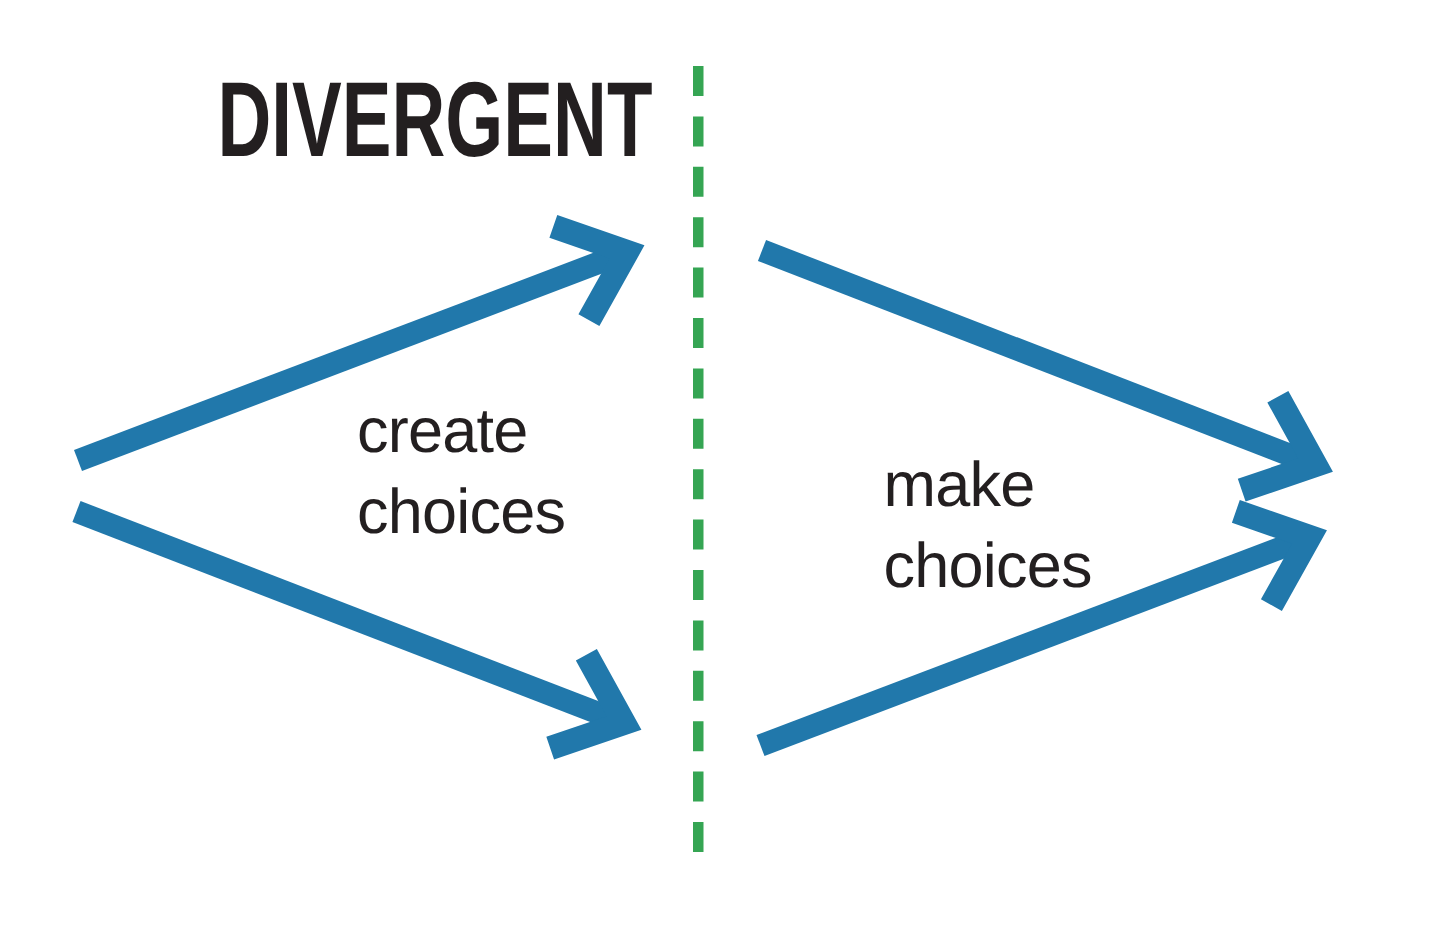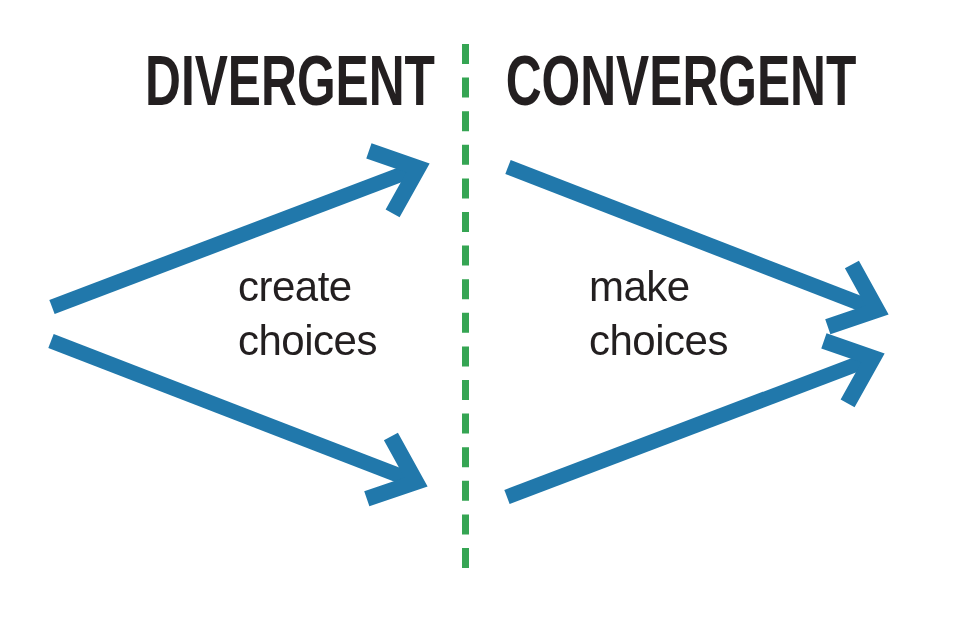--- a/index.html
+++ b/index.html
@@ -56,21 +56,21 @@
   .title-right { left: 681px; }
   .caption {
     position: absolute;
     top: 260px;
     font-size: 42px;
     line-height: 54px;
     letter-spacing: -0.5px;
     color: var(--text-dark, #231f20);
   }
   .caption-left  { left: 238px; }
-  .caption-right { left: 589px; }
+  .caption-right { left: 589px; margin-top: 36px; }
 </style>
 </head>
 <body>
 
 <div class="stage">
 
   <svg class="graphic" width="960" height="630" viewBox="0 0 960 630">
 
     <line class="divider" x1="465.5" y1="44" x2="465.5" y2="580"></line>
 
@@ -92,23 +92,20 @@
     <g>
       <line class="shaft" x1="507" y1="497" x2="873" y2="358"></line>
       <polyline class="head" points="823.9,340.9 873,358 847.6,403.4"></polyline>
     </g>
   </svg>
 
   <div class="title title-left">
     <span class="condense">DIVERGENT</span>
   </div>
 
-  <div class="title title-right">
-    <span class="condense">CONVERGENT</span>
-  </div>
 
   <div class="caption caption-left">
     <div>create</div>
     <div>choices</div>
   </div>
 
   <div class="caption caption-right">
     <div>make</div>
     <div>choices</div>
   </div>

